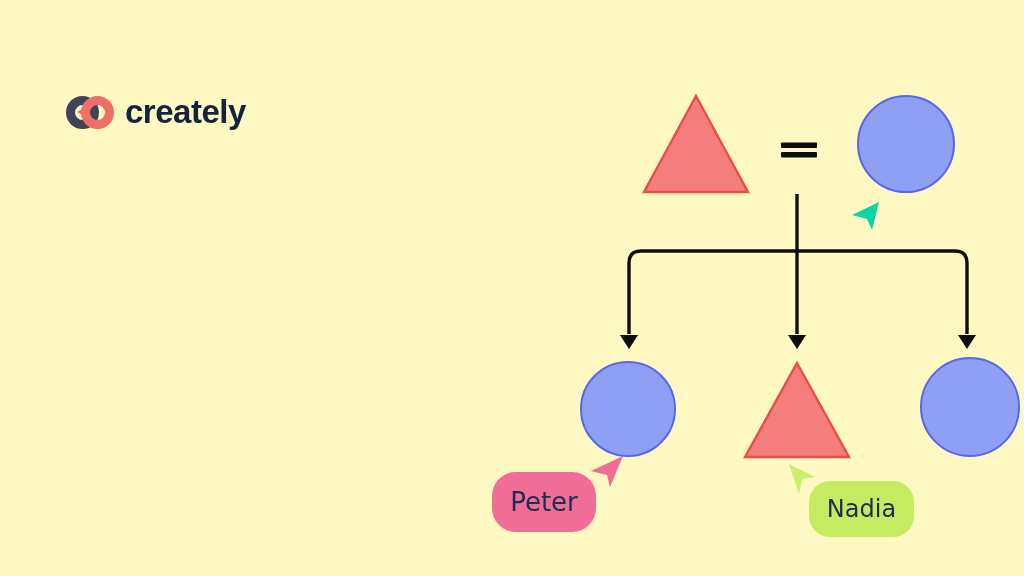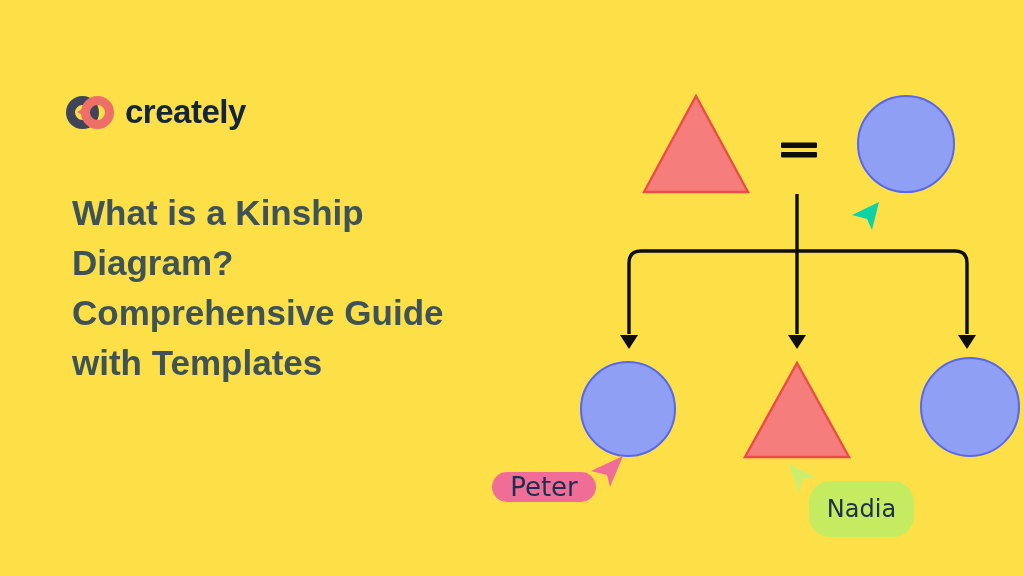--- a/index.html
+++ b/index.html
@@ -5,21 +5,21 @@
   * { margin: 0; padding: 0; box-sizing: border-box; }
   html, body { width: 1024px; height: 576px; }
   body {
     font-family: "Liberation Sans", sans-serif;
     overflow: hidden;
   }
   .banner {
     position: relative;
     width: 1024px;
     height: 576px;
-    background: #fde047;
+    background: #fef9c3;
   }
 
   
   .logo {
     position: absolute;
     left: 66px;
     top: 95px;
     display: flex;
     align-items: center;
     cursor: pointer;
@@ -91,45 +91,39 @@
 
   .pill {
     position: absolute;
     display: flex;
     align-items: center;
     justify-content: center;
     color: #1D2E4E;
     font-family: "DejaVu Sans", "Liberation Sans", sans-serif;
   }
   .pill-alex  { left: 782px; top: 217px; width: 77px;  height: 45px; border-radius: 23px; background: #06D1A5; font-size: 22px; }
-  .pill-peter { left: 492px; top: 472px; width: 104px; height: 30px; border-radius: 24px; background: #EF6D96; font-size: 26px; align-items: center; }
+  .pill-peter { left: 492px; top: 472px; width: 104px; height: 60px; border-radius: 24px; background: #EF6D96; font-size: 26px; align-items: center; }
   .pill-nadia { left: 809px; top: 481px; width: 105px; height: 56px; border-radius: 21px; background: #C5EC60; font-size: 24px; }
 
   .cursor-svg { position: absolute; display: block; }
 </style>
 </head>
 <body>
 
 <div class="banner">
 
   <div class="logo">
     <span class="logo-icon">
       <span class="ring ring-dark"></span>
       <span class="ring ring-coral"></span>
       <span class="ring-arrow"></span>
     </span>
     <span class="logo-text">creately</span>
   </div>
 
-  <h1 class="title">
-    <span class="title-line">What is a Kinship</span>
-    <span class="title-line">Diagram?</span>
-    <span class="title-line">Comprehensive Guide</span>
-    <span class="title-line">with Templates</span>
-  </h1>
 
   <div class="diagram">
 
     <svg class="connectors" viewBox="0 0 1024 576">
 
       <g>
         <rect x="781" y="142.5" width="36" height="5.5" rx="1" fill="#0D0D0D"></rect>
         <rect x="781" y="152" width="36" height="5.5" rx="1" fill="#0D0D0D"></rect>
       </g>
 

